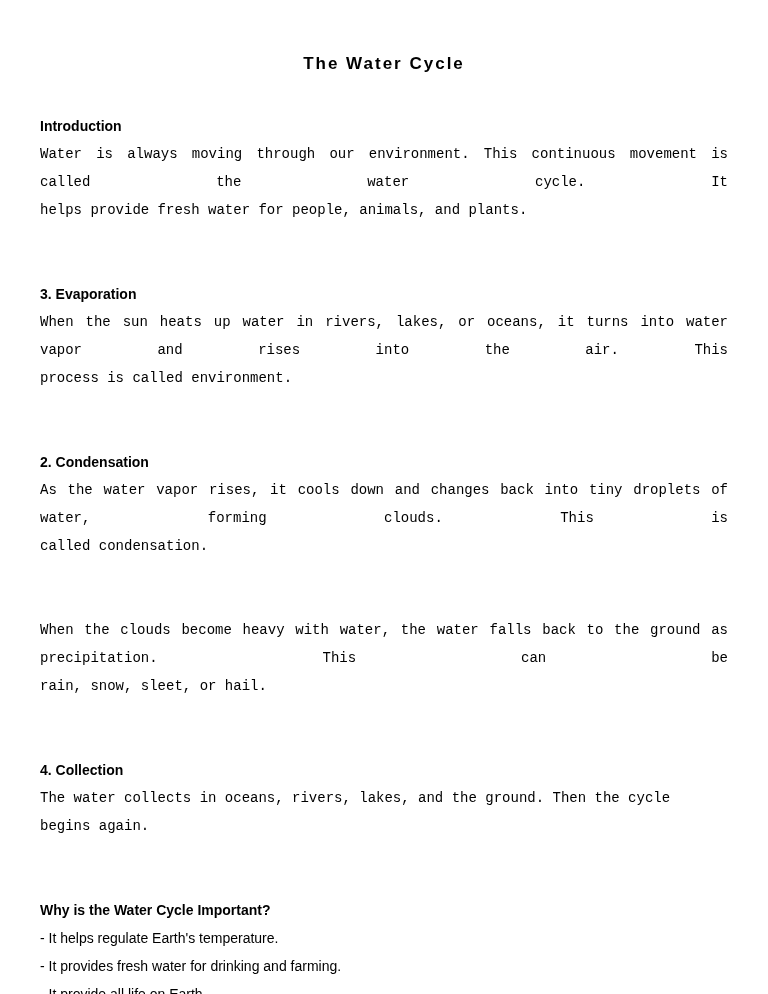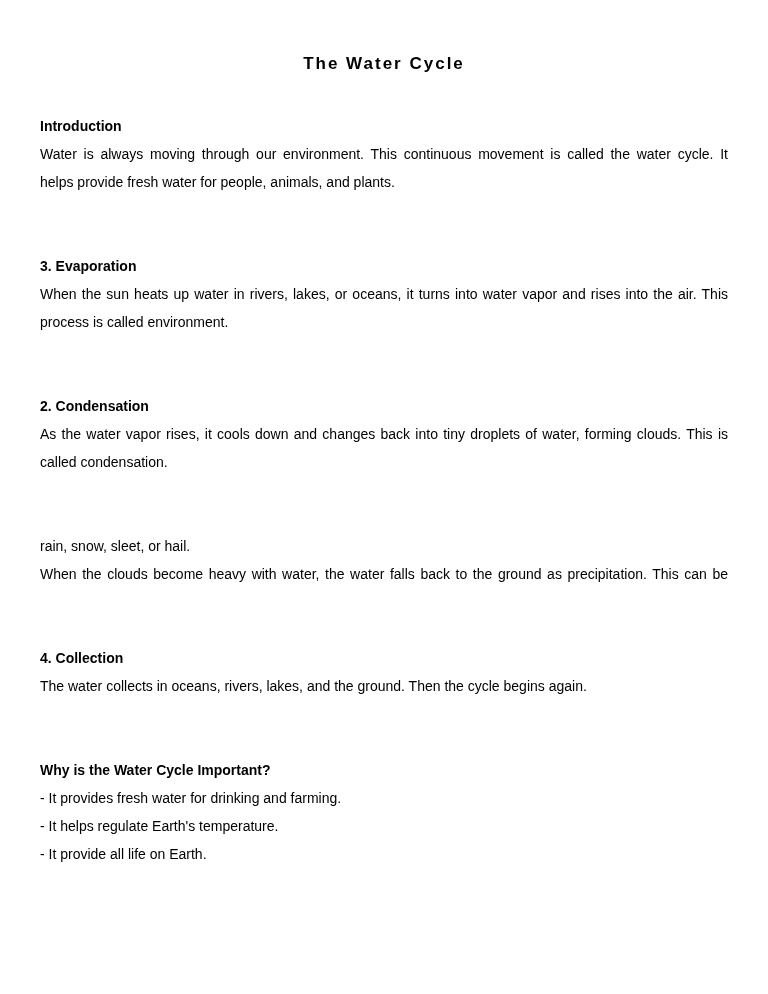--- a/index.html
+++ b/index.html
@@ -36,20 +36,21 @@
     margin-top: 0;
   }
   .section-heading {
     margin: 0;
     font-size: 14px;
     font-weight: bold;
     line-height: 28px;
   }
   .para {
     margin: 0;
+    font-family: Liberation Mono, monospace;
   }
   .line {
     display: block;
   }
   .line.justified {
     text-align: justify;
     text-align-last: justify;
   }
   .list-line {
     margin: 0;
@@ -81,32 +82,32 @@
   <section class="doc-section">
     <h2 class="section-heading">2. Condensation</h2>
     <p class="para">
       <span class="line justified">As the water vapor rises, it cools down and changes back into tiny droplets of water, forming clouds. This is</span>
       <span class="line">called condensation.</span>
     </p>
   </section>
 
   <section class="doc-section">
     <p class="para">
+      <span class="line justified">When the clouds become heavy with water, the water falls back to the ground as precipitation. This can be</span>
       <span class="line">rain, snow, sleet, or hail.</span>
-      <span class="line justified">When the clouds become heavy with water, the water falls back to the ground as precipitation. This can be</span>
     </p>
   </section>
 
   <section class="doc-section">
     <h2 class="section-heading">4. Collection</h2>
     <p class="para">
       <span class="line">The water collects in oceans, rivers, lakes, and the ground. Then the cycle begins again.</span>
     </p>
   </section>
 
   <section class="doc-section">
     <h2 class="section-heading">Why is the Water Cycle Important?</h2>
+    <p class="list-line">- It helps regulate Earth's temperature.</p>
     <p class="list-line">- It provides fresh water for drinking and farming.</p>
-    <p class="list-line">- It helps regulate Earth's temperature.</p>
     <p class="list-line">- It provide all life on Earth.</p>
   </section>
 
 </div>
 
 </body></html>

